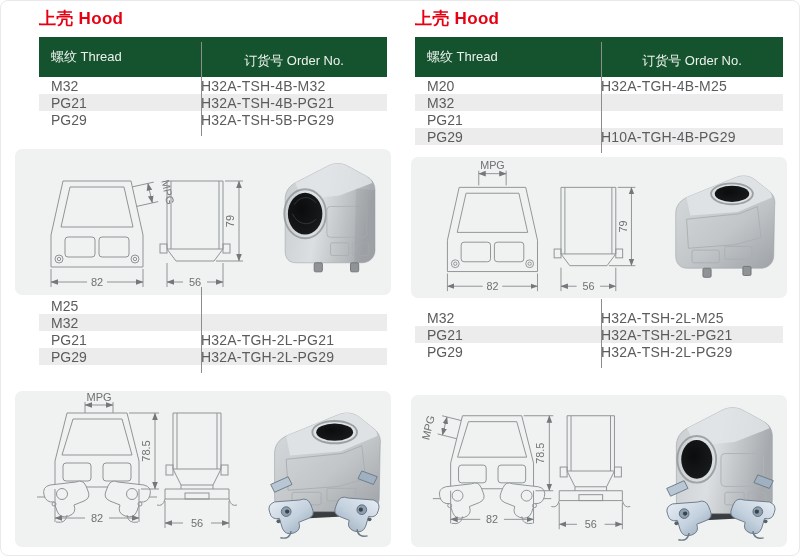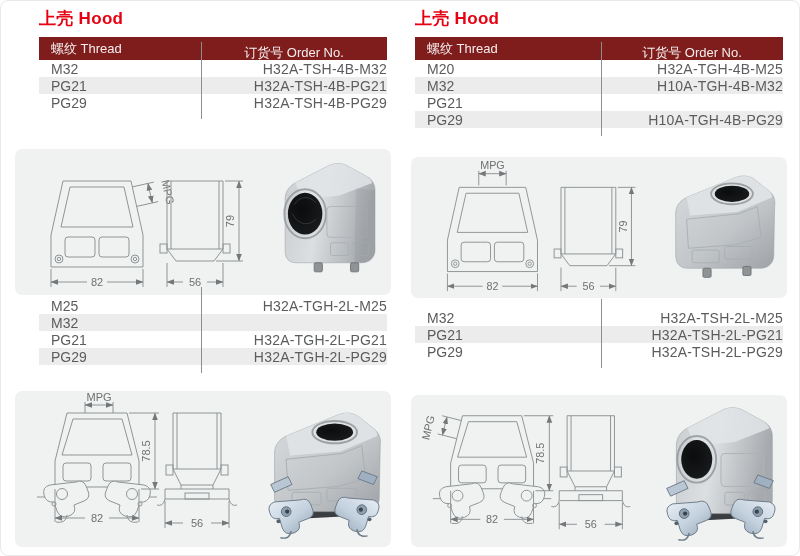--- a/index.html
+++ b/index.html
@@ -1,27 +1,27 @@
 <!DOCTYPE html>
 <html><head>
 <meta charset="utf-8">
 <style>
   html,body{margin:0;padding:0;background:#fff;}
   .page{position:relative;width:800px;height:556px;background:#ffffff;overflow:hidden;
         font-family:"Liberation Sans",sans-serif;border:1px solid #e9e9e9;border-radius:8px;box-sizing:border-box;}
   .title{position:absolute;margin:0;font-size:17px;font-weight:bold;color:#e60012;letter-spacing:.3px;}
   .table{position:absolute;font-size:14px;color:#5b5c5e;}
-  .thead{height:23px;background:#7f1d1d;display:flex;align-items:center;
+  .thead{height:40px;background:#14532d;display:flex;align-items:center;
          color:rgba(255,255,255,.92);font-size:13px;}
   .th-c1{padding-left:12px;width:calc(var(--split) - 12px);box-sizing:content-box;}
   .th-c2{flex:1;text-align:center;margin-top:8px;}
   .t-row{height:17px;display:flex;align-items:center;}
   .tbody .t-row:nth-child(even){background:#ececec;}
   .cell-thread{padding-left:12px;width:calc(var(--split) - 12px);}
-  .cell-order{flex:1;text-align:right;letter-spacing:.2px;}
+  .cell-order{flex:1;text-align:left;letter-spacing:.2px;}
   .vline{position:absolute;left:var(--split);top:5px;bottom:-8px;width:1px;background:#8d8d8d;}
   .table.no-head .vline{top:-10px;}
   .panel{position:absolute;background:#f0f2f1;border-radius:7px;}
   svg{font-family:"Liberation Sans",sans-serif;}
   .ln path,.ln line,.ln rect,.ln circle,.ln ellipse{stroke:#8f9496;fill:none;stroke-width:1;}
   text.dim{fill:#6e7071;font-size:11px;stroke:none;}
   .drawing,.photo{position:absolute;}
 </style>
 </head>
 <body>
@@ -80,21 +80,21 @@
         <div class="t-row">
           <span class="cell-thread">M32</span>
           <span class="cell-order">H32A-TSH-4B-M32</span>
         </div>
         <div class="t-row">
           <span class="cell-thread">PG21</span>
           <span class="cell-order">H32A-TSH-4B-PG21</span>
         </div>
         <div class="t-row">
           <span class="cell-thread">PG29</span>
-          <span class="cell-order">H32A-TSH-4B-PG29</span>
+          <span class="cell-order">H32A-TSH-5B-PG29</span>
         </div>
       </div>
     <div class="vline"></div>
   </div>
 
   <div class="panel" style="left:14px;top:148px;width:376px;height:146px">
     <svg class="drawing ln" style="left:10px;top:2px" width="235" height="142" viewBox="0 0 235 142">
       <g>
         <path d="M38,30 L106,30 L118,84 L118,116 L26,116 L26,84 Z"></path>
         <path d="M45,36 L99,36 L108,76 L36,76 Z" stroke-linejoin="round"></path>
@@ -146,21 +146,20 @@
       <path d="M119,40 L119,106 C119,114 113,120 105,120 L96,120 L98,38 Z" fill="#000" opacity="0.05"></path>
       <rect x="52" y="120" width="9" height="10" rx="1.5" fill="#8f9396" stroke="#6e7376"></rect>
       <rect x="92" y="120" width="9" height="10" rx="1.5" fill="#8f9396" stroke="#6e7376"></rect>
     </svg>
   </div>
 
   <div class="table no-head" style="left:38px;top:296px;width:348px;--split:162px">
     <div class="tbody">
         <div class="t-row">
           <span class="cell-thread">M25</span>
-          <span class="cell-order">H32A-TGH-2L-M25</span>
         </div>
         <div class="t-row">
           <span class="cell-thread">M32</span>
         </div>
         <div class="t-row">
           <span class="cell-thread">PG21</span>
           <span class="cell-order">H32A-TGH-2L-PG21</span>
         </div>
         <div class="t-row">
           <span class="cell-thread">PG29</span>
@@ -237,21 +236,20 @@
       <span class="th-c1">螺纹 Thread</span>
       <span class="th-c2">订货号 Order No.</span>
     </div>
     <div class="tbody">
         <div class="t-row">
           <span class="cell-thread">M20</span>
           <span class="cell-order">H32A-TGH-4B-M25</span>
         </div>
         <div class="t-row">
           <span class="cell-thread">M32</span>
-          <span class="cell-order">H10A-TGH-4B-M32</span>
         </div>
         <div class="t-row">
           <span class="cell-thread">PG21</span>
         </div>
         <div class="t-row">
           <span class="cell-thread">PG29</span>
           <span class="cell-order">H10A-TGH-4B-PG29</span>
         </div>
       </div>
     <div class="vline"></div>

